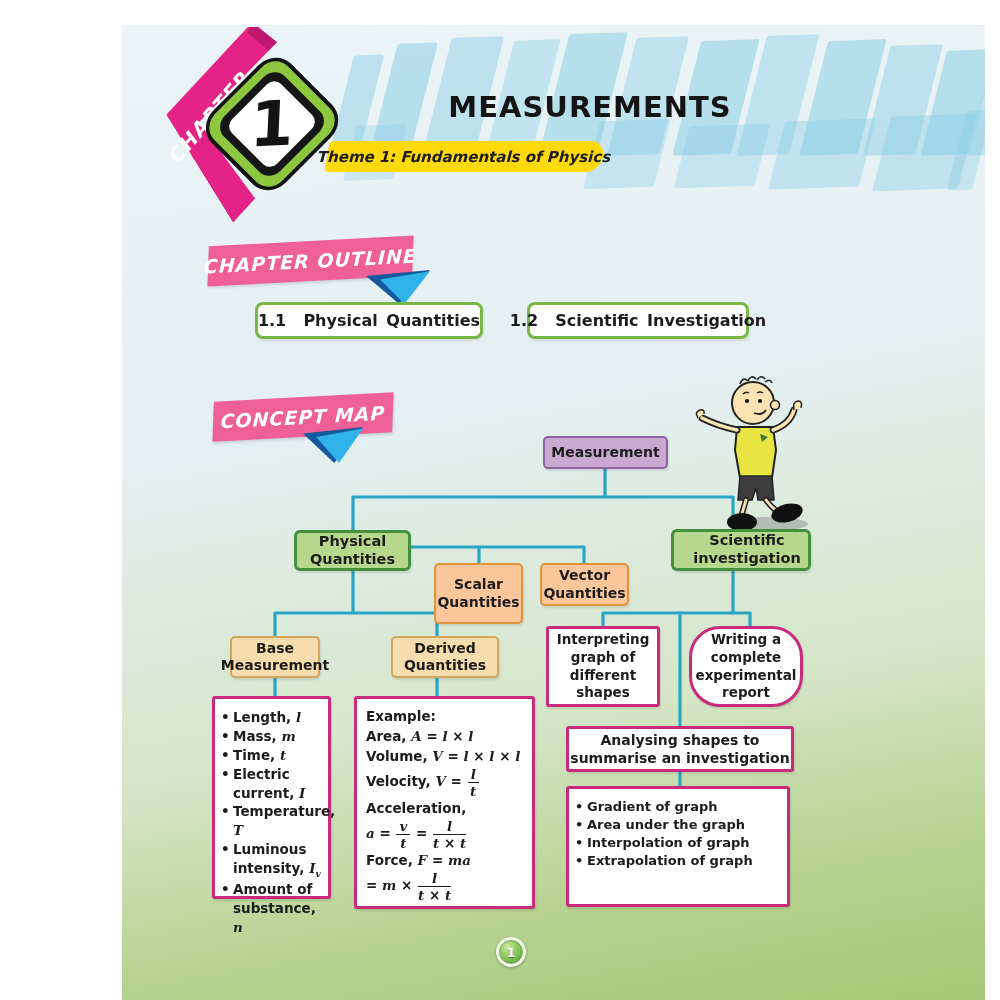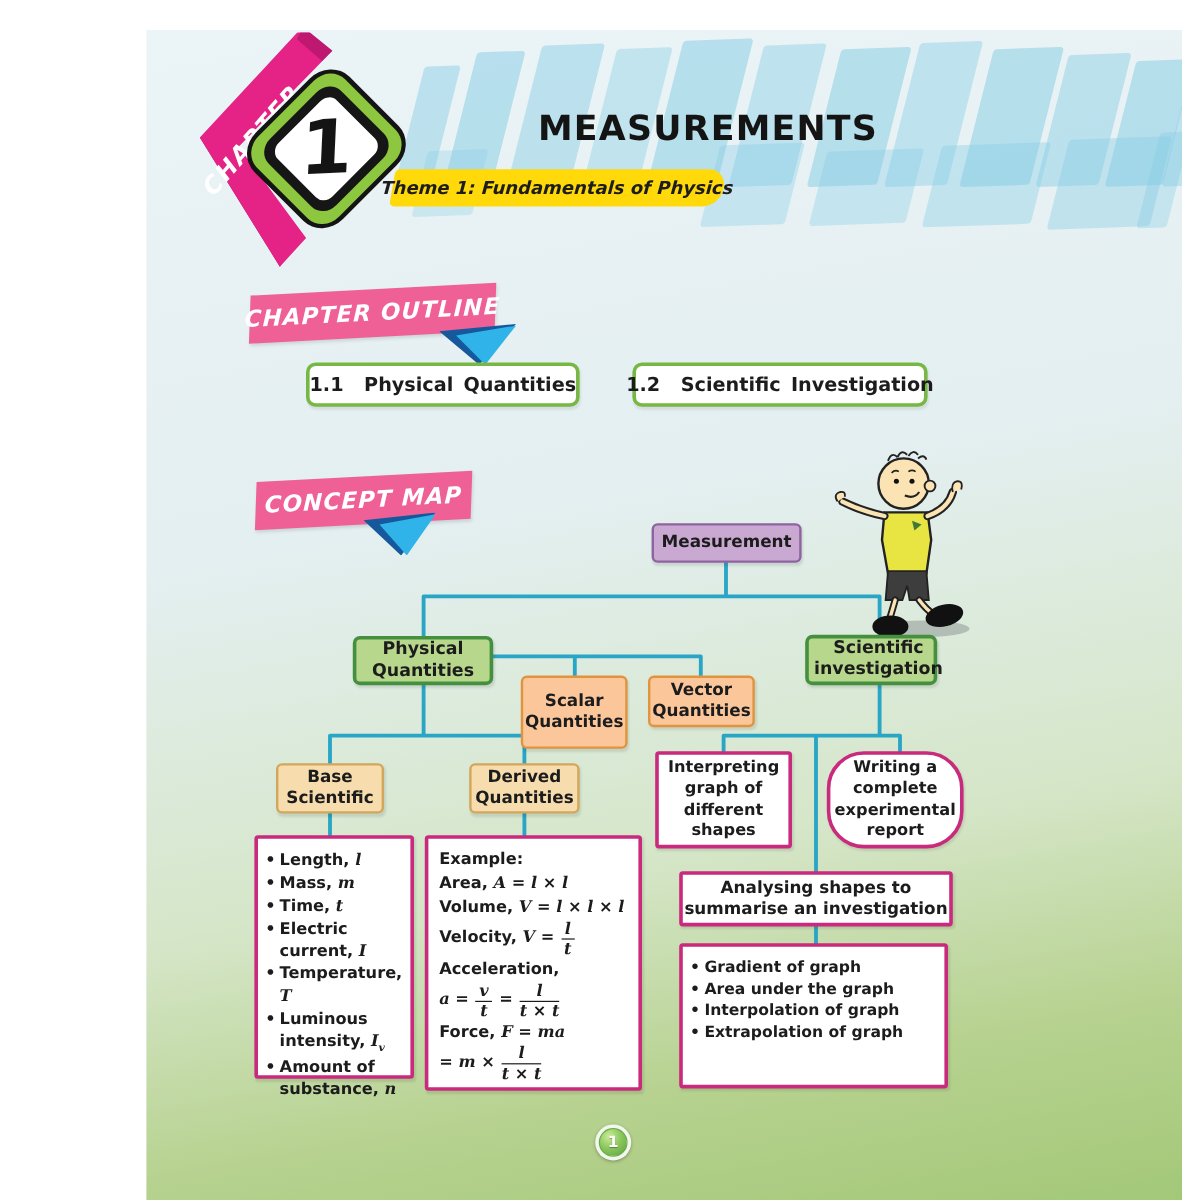--- a/index.html
+++ b/index.html
@@ -54,34 +54,34 @@
 
   .outline-box{position:absolute;height:37px;background:#fff;border:3px solid var(--outline-box-border);border-radius:8px;display:flex;align-items:center;justify-content:center;box-shadow:1px 2px 2px rgba(0,0,0,.08);}
   .outline-box span{font-size:16px;font-weight:700;white-space:pre;word-spacing:3px;}
 
   .connectors{position:absolute;inset:0;pointer-events:none;}
 
   .node{position:absolute;display:flex;align-items:center;justify-content:center;text-align:center;font-weight:700;line-height:1.22;border-radius:5px;box-shadow:1px 2px 2px rgba(0,0,0,.10);}
   .n-measurement{left:543px;top:436px;width:125px;height:33px;background:var(--purple-node);border:2px solid var(--purple-node-border);font-size:14px;}
   .n-green{background:var(--green-node);border:3px solid var(--green-node-border);font-size:14.5px;border-radius:6px;}
   .n-physical{left:294px;top:530px;width:117px;height:41px;}
-  .n-scientific{left:671px;top:529px;width:110px;height:42px;padding-left:12px;}
+  .n-scientific{left:671px;top:529px;width:140px;height:42px;padding-left:12px;}
   .n-orange{background:var(--orange-node);border:2.5px solid var(--orange-node-border);font-size:14px;}
   .n-scalar{left:434px;top:563px;width:89px;height:61px;}
   .n-vector{left:540px;top:563px;width:89px;height:43px;}
   .n-tan{background:var(--tan-node);border:2.5px solid var(--tan-node-border);font-size:14px;}
   .n-base{left:230px;top:636px;width:90px;height:42px;}
-  .n-derived{left:391px;top:636px;width:92px;height:42px;}
+  .n-derived{left:391px;top:636px;width:108px;height:42px;}
   .n-white{background:#fff;border:3px solid var(--magenta-border);border-radius:3px;font-size:13.5px;line-height:1.32;}
   .n-interpreting{left:546px;top:626px;width:114px;height:81px;}
   .n-writing{left:689px;top:626px;width:114px;height:81px;border-radius:31px;}
   .n-analysing{left:566px;top:726px;width:228px;height:46px;font-size:14px;}
 
   .list-box{position:absolute;background:#fff;border:3px solid var(--magenta-border);border-radius:3px;font-size:13.5px;font-weight:700;line-height:1.4;box-shadow:1px 2px 2px rgba(0,0,0,.10);}
-  .box-baselist{left:212px;top:696px;width:133px;height:203px;padding:9px 3px 6px 2px;}
+  .box-baselist{left:212px;top:696px;width:119px;height:203px;padding:9px 3px 6px 2px;}
   .box-analysis{left:566px;top:786px;width:224px;height:121px;padding:9px 4px 6px 2px;font-size:13px;line-height:1.38;}
   .list-box ul{list-style:none;}
   .list-box li{position:relative;padding-left:16px;}
   .list-box li::before{content:"•";position:absolute;left:4px;top:0;}
 
   .box-example{left:354px;top:696px;width:181px;height:213px;padding:7px 5px 5px 9px;font-size:13.5px;}
   .fline{margin:1px 0;}
   .var{font-family:"DejaVu Serif",serif;font-style:italic;font-weight:600;}
   .var sub{font-size:9px;}
   .frac{display:inline-block;vertical-align:-0.75em;text-align:center;line-height:1.05;margin:0 1px;}
@@ -153,21 +153,21 @@
     <span>CHAPTER OUTLINE</span>
   </div>
   <div class="fold" style="left:366px;top:270px;width:64px;height:34px;">
     <div class="fd"></div>
       <div class="fl"></div>
   </div>
 
   <div class="outline-box" style="left:255px;top:302px;width:228px;">
     <span>1.1  Physical Quantities</span>
   </div>
-  <div class="outline-box" style="left:527px;top:302px;width:246px;">
+  <div class="outline-box" style="left:527px;top:302px;width:222px;">
     <span>1.2  Scientific Investigation</span>
   </div>
 
   <div class="pink-banner banner-concept">
     <span>CONCEPT MAP</span>
   </div>
   <div class="fold" style="left:303px;top:427px;width:60px;height:36px;">
     <div class="fd"></div>
       <div class="fl"></div>
   </div>
@@ -207,21 +207,21 @@
   <div class="node n-green n-scientific">
       <span>Scientific investigation</span>
     </div>
   <div class="node n-orange n-scalar">
       <span>Scalar Quantities</span>
     </div>
   <div class="node n-orange n-vector">
       <span>Vector Quantities</span>
     </div>
   <div class="node n-tan n-base">
-      <span>Base Scientific</span>
+      <span>Base Measurement</span>
     </div>
   <div class="node n-tan n-derived">
       <span>Derived Quantities</span>
     </div>
   <div class="node n-white n-interpreting">
       <span>Interpreting graph of different shapes</span>
     </div>
   <div class="node n-white n-writing">
       <span>Writing a complete experimental report</span>
     </div>

